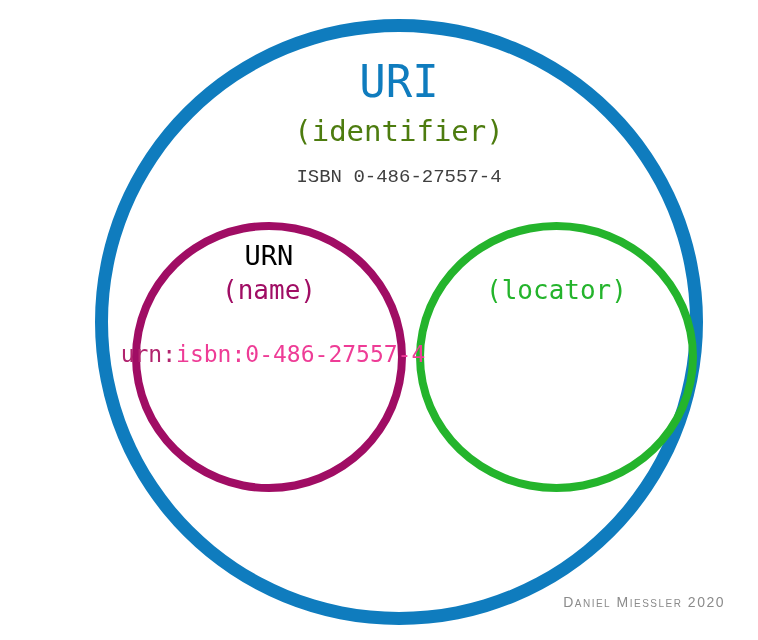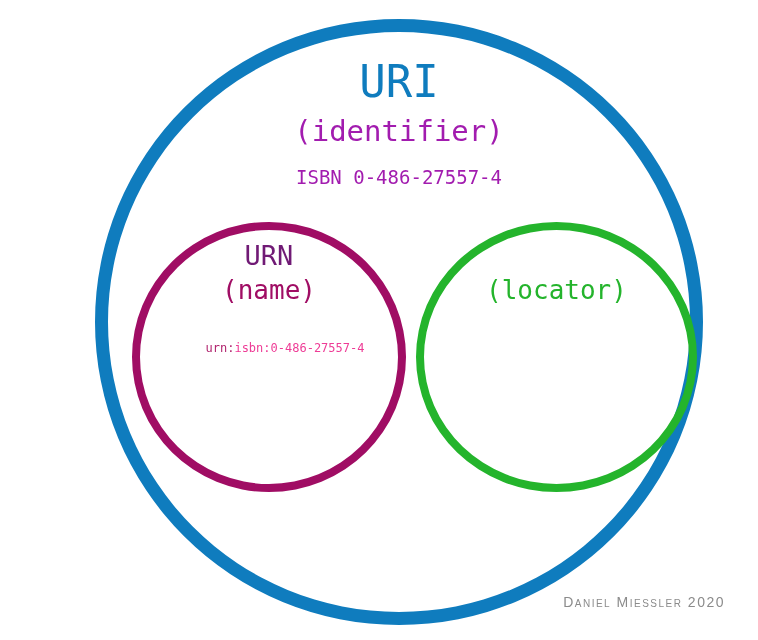--- a/index.html
+++ b/index.html
@@ -47,38 +47,38 @@
     text-align: center;
     white-space: nowrap;
   }
   
   .uri-title {
     left: 99px; top: 56px; width: 600px;
     font-size: 44px; color: #0f7cbe;
   }
   .uri-sub {
     left: 99px; top: 114px; width: 600px;
-    font-size: 29px; color: #a21caf;
+    font-size: 29px; color: #4d7c0f;
   }
   .uri-example {
     left: 99px; top: 166px; width: 600px;
-    font-size: 19px; color: #a21caf;
+    font-size: 19px; color: #404040; font-family: Liberation Mono, monospace;
   }
   
   .urn-title {
     left: 132px; top: 240px; width: 274px;
-    font-size: 27px; color: #701a75;
+    font-size: 27px; color: #000000;
   }
   .urn-sub {
     left: 132px; top: 275px; width: 274px;
     font-size: 26px; color: #a00d64;
   }
   .urn-example {
-    left: 128px; top: 341px; width: 314px;
-    font-size: 12px;
+    left: 116px; top: 341px; width: 314px;
+    font-size: 23px;
   }
   .urn-scheme { color: #b1246e; }
   .urn-rest   { color: #ee3c96; }
   
   .url-title {
     left: 416px; top: 240px; width: 281px;
     font-size: 27px; color: #24b42c;
   }
   .url-sub {
     left: 416px; top: 275px; width: 281px;

